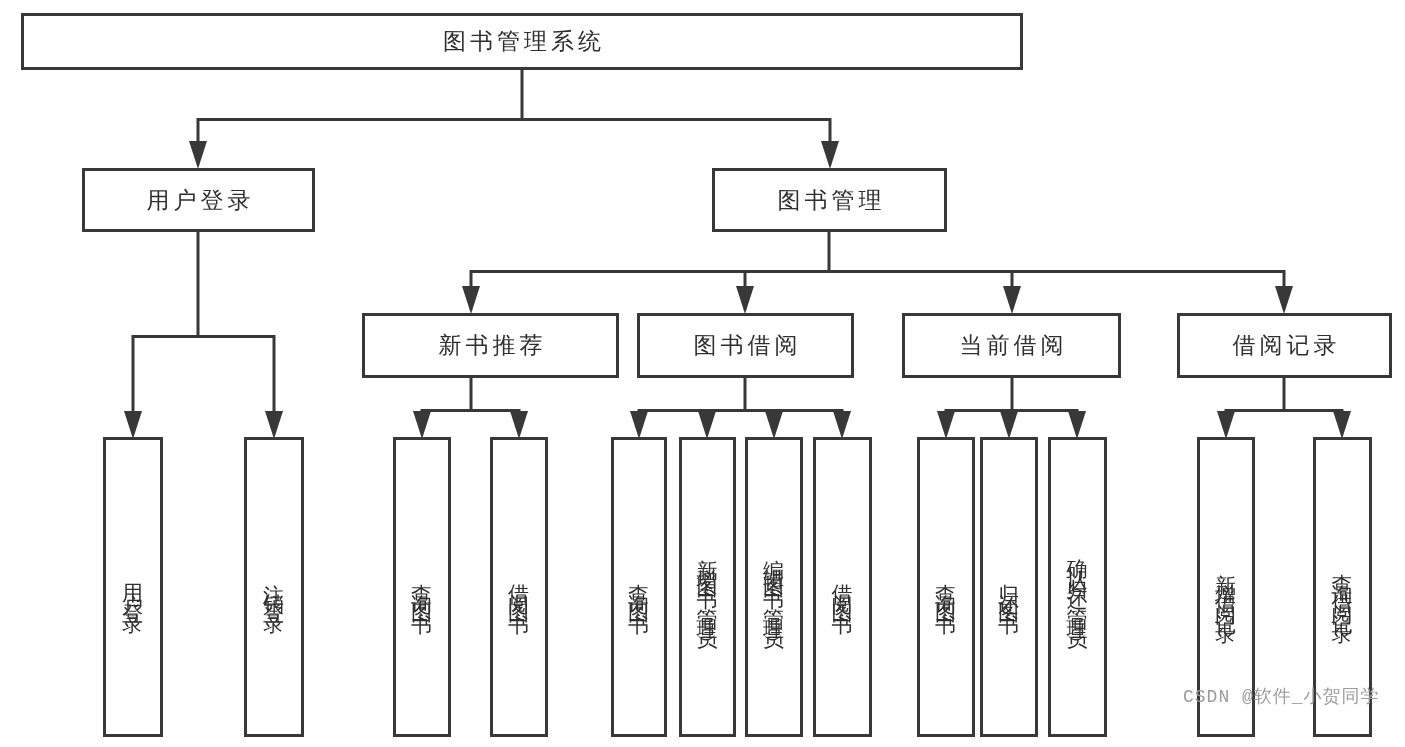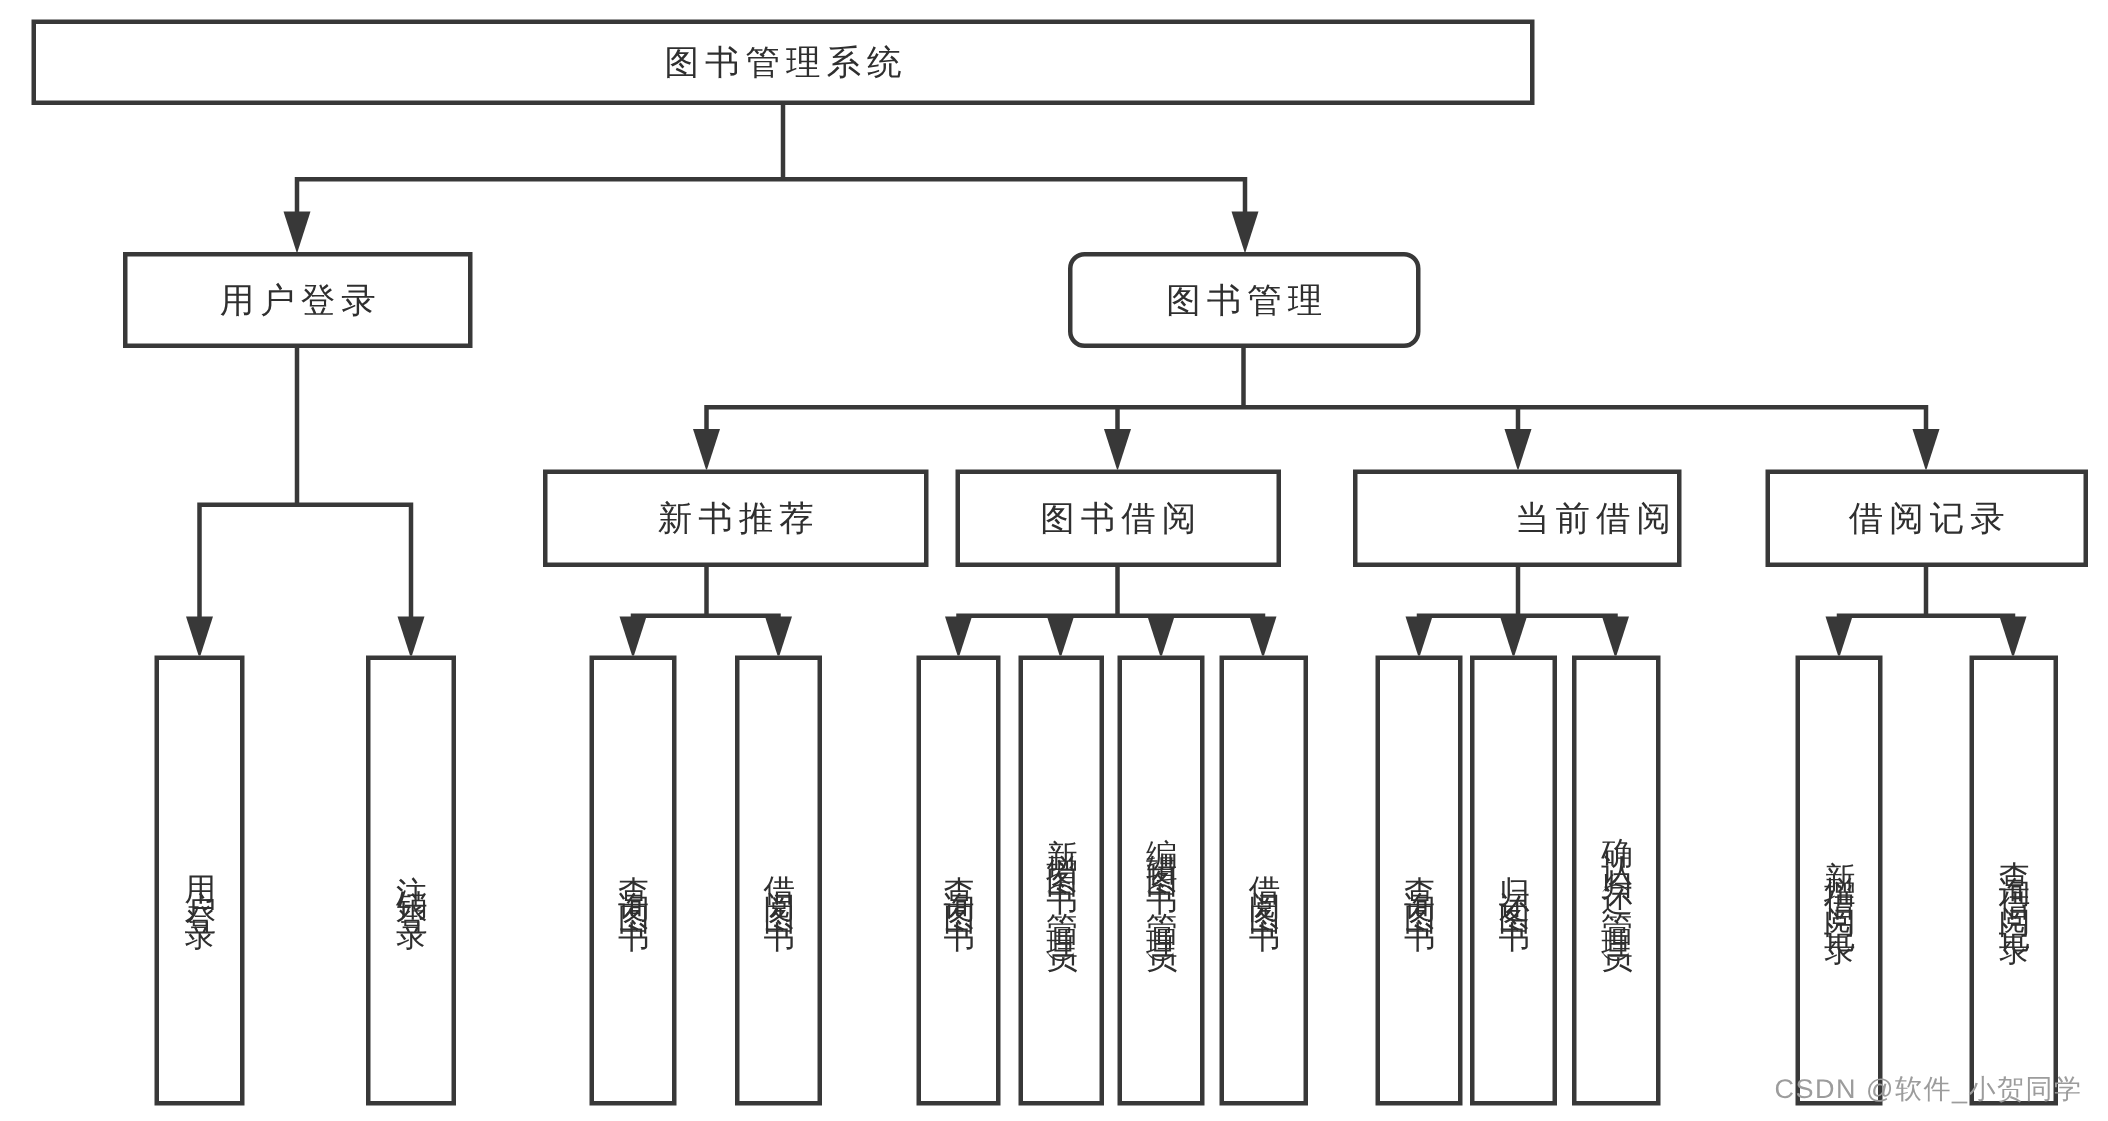--- a/index.html
+++ b/index.html
@@ -32,26 +32,27 @@
   }
   .leaf .vlabel{
     writing-mode:vertical-rl;
     text-orientation:mixed;
     font-size:21px;
     letter-spacing:10px;
     line-height:1;
   }
   .watermark{
     position:absolute;
-    left:1183px;top:714px;
+    left:1183px;top:684px;
     z-index:3;
     font-size:18px;
     color:#9c9c9c;
     white-space:nowrap;
     letter-spacing:1px;
+    font-family:Liberation Mono, monospace;
   }
 </style>
 </head>
 <body>
 
 <div class="canvas">
 
   <svg class="connectors" width="1405" height="747" viewBox="0 0 1405 747">
     <g stroke="#383838" stroke-width="3" fill="none" stroke-linejoin="miter">
 
@@ -107,31 +108,31 @@
     </g>
   </svg>
 
   <div class="node" style="left:21px;top:13px;width:1002px;height:57px;">
     <span class="hlabel">图书管理系统</span>
   </div>
 
   <div class="node" style="left:82px;top:168px;width:233px;height:64px;">
     <span class="hlabel">用户登录</span>
   </div>
-  <div class="node" style="left:712px;top:168px;width:235px;height:64px;border-radius:11px;">
+  <div class="node" style="left:712px;top:168px;width:235px;height:64px;">
     <span class="hlabel">图书管理</span>
   </div>
 
   <div class="node" style="left:362px;top:313px;width:257px;height:65px;">
     <span class="hlabel">新书推荐</span>
   </div>
   <div class="node" style="left:637px;top:313px;width:217px;height:65px;">
     <span class="hlabel">图书借阅</span>
   </div>
-  <div class="node" style="left:902px;top:313px;width:219px;height:65px;justify-content:flex-end;">
+  <div class="node" style="left:902px;top:313px;width:219px;height:65px;">
     <span class="hlabel">当前借阅</span>
   </div>
   <div class="node" style="left:1177px;top:313px;width:215px;height:65px;text-align:right;">
     <span class="hlabel">借阅记录</span>
   </div>
 
   <div class="node leaf" style="left:103px;top:437px;width:60px;height:300px;">
     <span class="vlabel">用户登录</span>
   </div>
   <div class="node leaf" style="left:244px;top:437px;width:60px;height:300px;">

